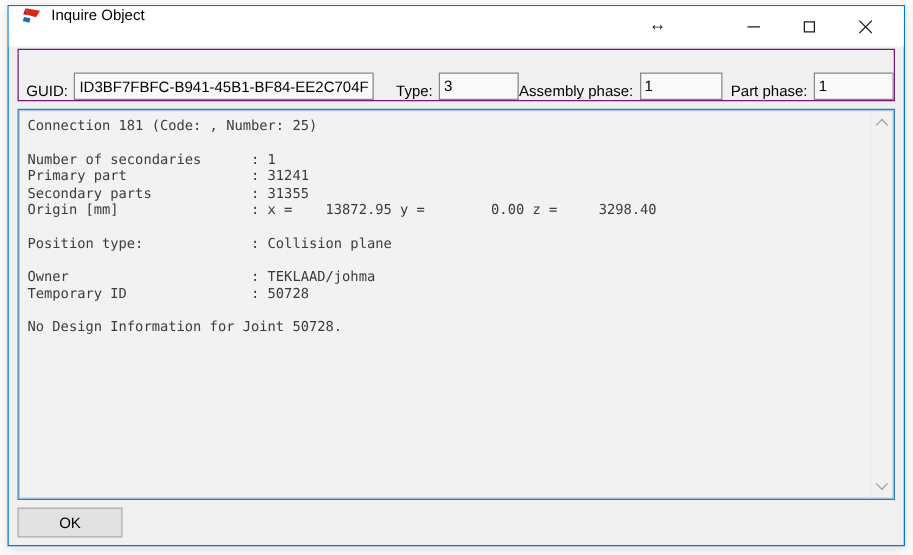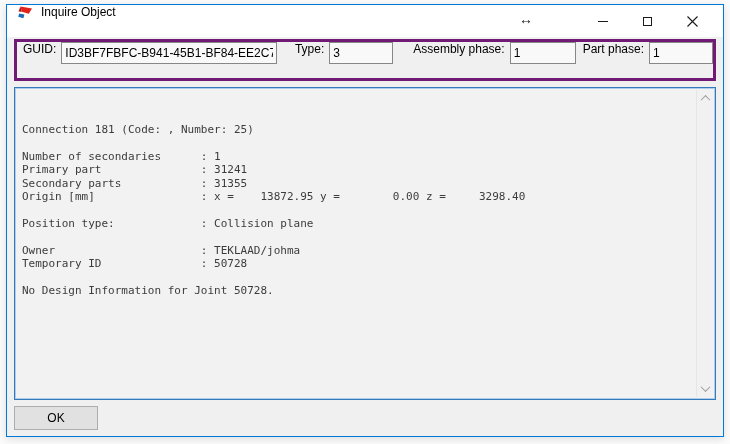--- a/index.html
+++ b/index.html
@@ -28,48 +28,48 @@
   .cap-btn{ width:45px; height:32px; display:flex; align-items:center;
     justify-content:center; cursor:default; }
   .min-glyph{ width:10px; height:1px; background:#1a1a1a; }
   .max-glyph{ width:9px; height:9px; border:1px solid #1a1a1a; }
 
   
   .client{ position:relative; width:100%; height:399px; }
 
   .groupbox{
     position:absolute; left:7px; top:2px; width:702px; height:42px;
-    border:3px solid #701a75; background:#f0f0f0;
-    display:flex; align-items:flex-start; padding-left:6px;
+    border:1px solid #701a75; background:#f0f0f0;
+    display:flex; align-items:flex-end; padding-left:6px;
   }
   .fld-label{ font-size:12px; color:#000; white-space:nowrap; }
   .fld-input{
     height:22px; border:1px solid #878787; background:#f9f9f9;
     font-family:"Liberation Sans","DejaVu Sans",sans-serif; font-size:12px;
     color:#000; padding:0 3px; margin-left:5px;
   }
   .guid-input{ width:243px; }
   .type-label{ margin-left:18px; }
   .type-input{ width:64px; }
-  .asm-label{ margin-left:20px; }
+  .asm-label{ margin-left:0; }
   .asm-input{ width:66px; }
   .part-label{ margin-left:7px; }
   .part-input{ width:64px; }
 
   
   .report-box{
     position:absolute; left:7px; top:50px; width:702px; height:313px;
     background:#f2f2f2; border:1px solid #3579bd;
     box-shadow:inset 0 0 0 1px #aecdec;
   }
   .report-text{
     position:absolute; left:2px; top:2px; right:19px; bottom:2px;
     padding:4px 2px 2px 5px; overflow:hidden;
     font-family:"DejaVu Sans Mono","Liberation Mono",monospace;
-    font-size:11px; line-height:13.4px; color:#3c3c3c; white-space:pre;margin-top:29px;
+    font-size:11px; line-height:13.4px; color:#3c3c3c; white-space:pre;
   }
   .scrollbar{
     position:absolute; top:2px; right:2px; bottom:2px; width:17px;
     background:#f1f1f1; border-left:1px solid #e6e6e6;
   }
   .sb-btn{ position:absolute; left:0; width:17px; height:17px;
     display:flex; align-items:center; justify-content:center; }
   .sb-up{ top:0; } .sb-down{ bottom:0; }
   .chev{ width:7px; height:7px; border-style:solid; border-color:#9c9c9c;
     border-width:1.5px 1.5px 0 0; }

